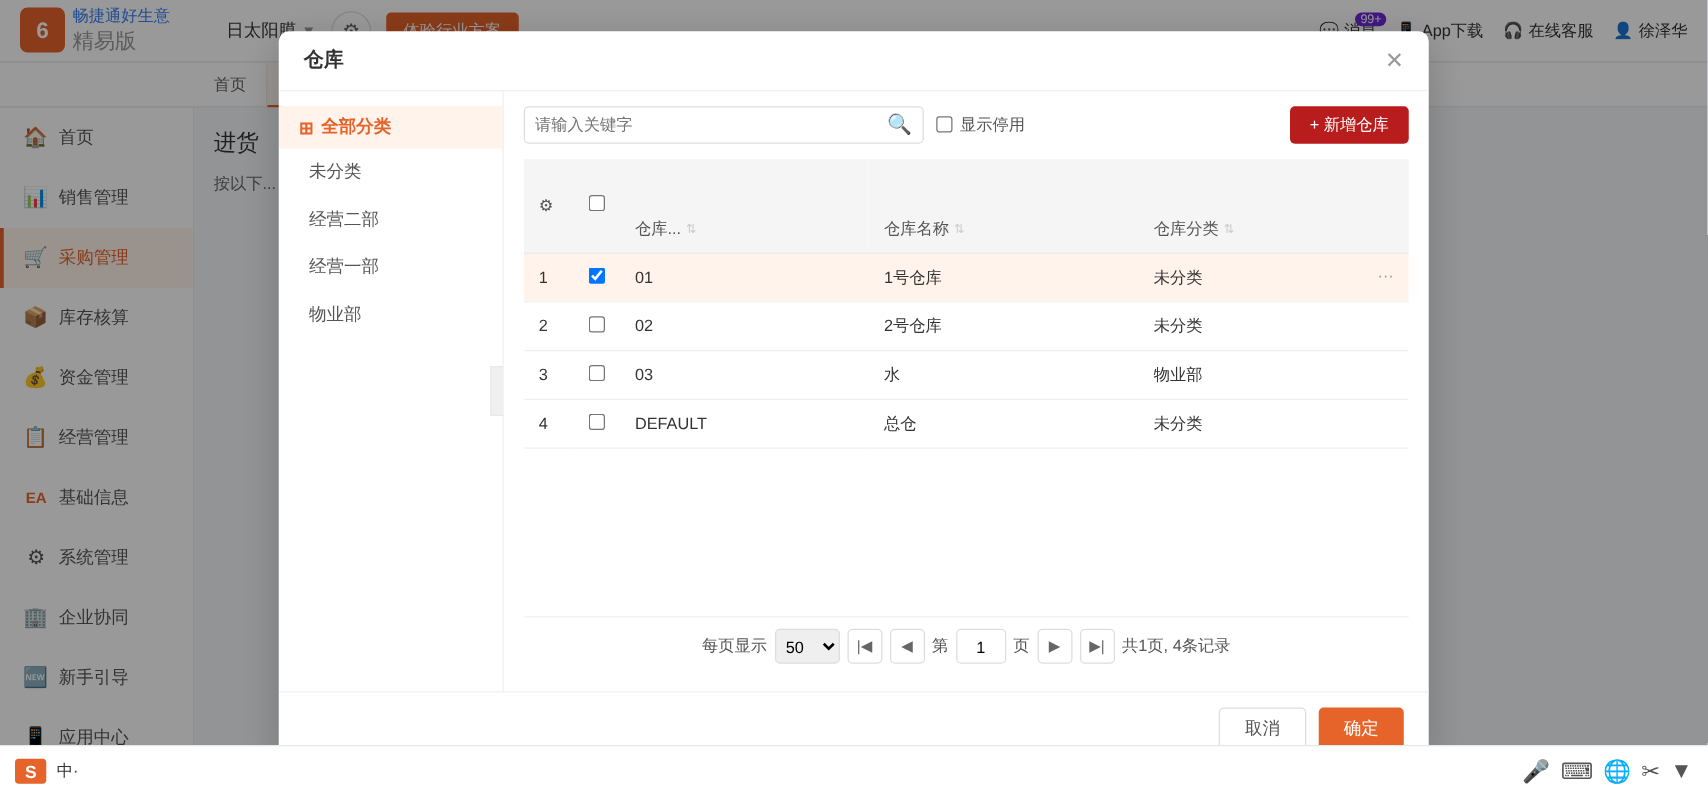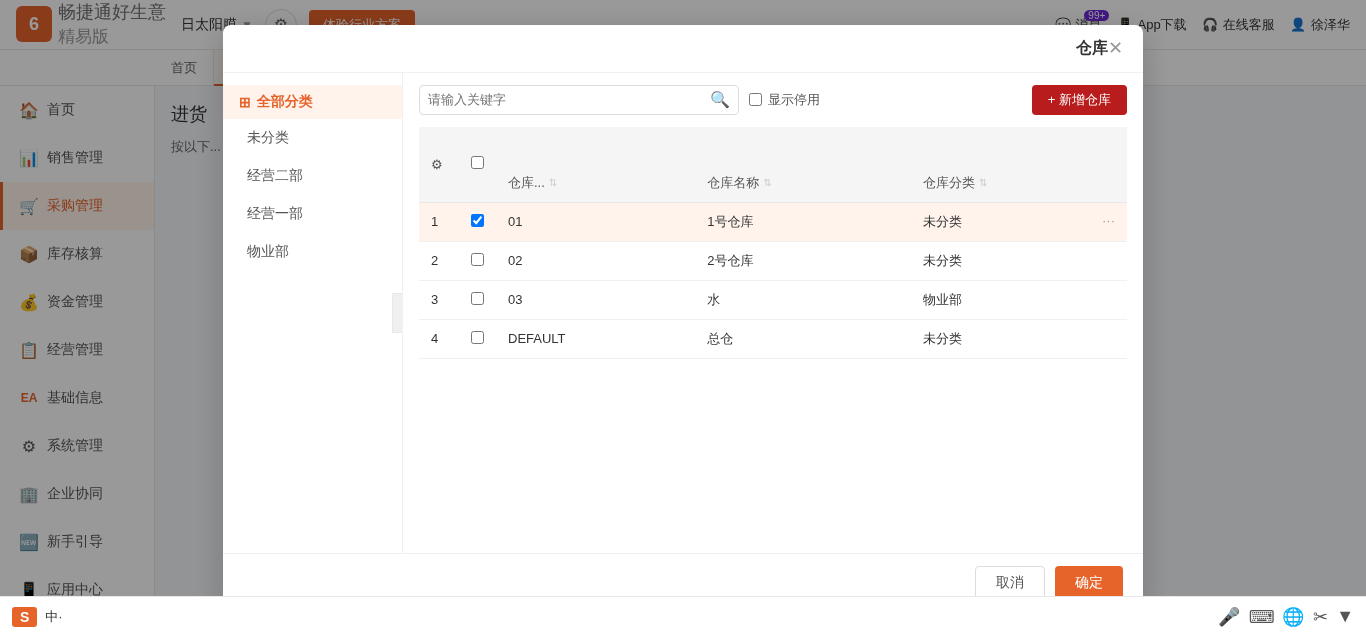--- a/index.html
+++ b/index.html
@@ -23,21 +23,21 @@
       min-width: 155px;
     }
     .logo-icon {
       width: 36px; height: 36px;
       background: #e6632a;
       border-radius: 6px;
       display: flex; align-items: center; justify-content: center;
       color: #fff; font-weight: bold; font-size: 18px;
       margin-right: 6px;
     }
-    .logo-text { font-size: 18px; color: #737373; line-height: 1.3; }
+    .logo-text { font-size: 13px; color: #3b82f6; line-height: 1.3; }
     .logo-sub { font-size: 17px; color: #999; }
     .header-store {
       display: flex; align-items: center;
       color: #333; font-size: 14px;
       margin-left: 10px;
       cursor: pointer;
     }
     .header-store .arrow { color: #999; margin-left: 4px; font-size: 12px; }
     .header-settings {
       width: 32px; height: 32px;
@@ -136,21 +136,21 @@
     
     .dialog {
       width: 920px;
       background: #fff;
       border-radius: 8px;
       box-shadow: 0 8px 32px rgba(0,0,0,0.2);
       overflow: hidden;
     }
     .dialog-header {
       height: 48px;
-      display: flex; align-items: center; justify-content: flex-end;
+      display: flex; align-items: center; justify-content: space-between;
       padding: 0 20px;
       border-bottom: 1px solid #f0f0f0;
     }
     .dialog-title { font-size: 16px; font-weight: bold; color: #333; }
     .dialog-close { color: #999; font-size: 18px; cursor: pointer; }
     .dialog-body { display: flex; height: 480px; }
 
     
     .cat-sidebar {
       width: 180px;
@@ -501,20 +501,35 @@
       <td>4</td>
       <td><input type="checkbox" style=""></td>
       <td>DEFAULT</td>
       <td>总仓</td>
       <td>未分类</td>
     </tr>
               </tbody>
           </table>
         </div>
 
+        <div class="pagination">
+          <span>每页显示</span>
+          <select class="page-select">
+            <option>50</option>
+            <option>100</option>
+          </select>
+          <div class="page-btn">|◀</div>
+          <div class="page-btn">◀</div>
+          <span>第</span>
+          <input type="text" class="page-input" value="1" style="">
+          <span>页</span>
+          <div class="page-btn">▶</div>
+          <div class="page-btn">▶|</div>
+          <span>共1页, 4条记录</span>
+        </div>
       </div>
     </div>
 
     <div class="dialog-footer">
       <button class="btn-cancel">取消</button>
       <button class="btn-confirm">确定</button>
     </div>
   </div>
 </div>
 

